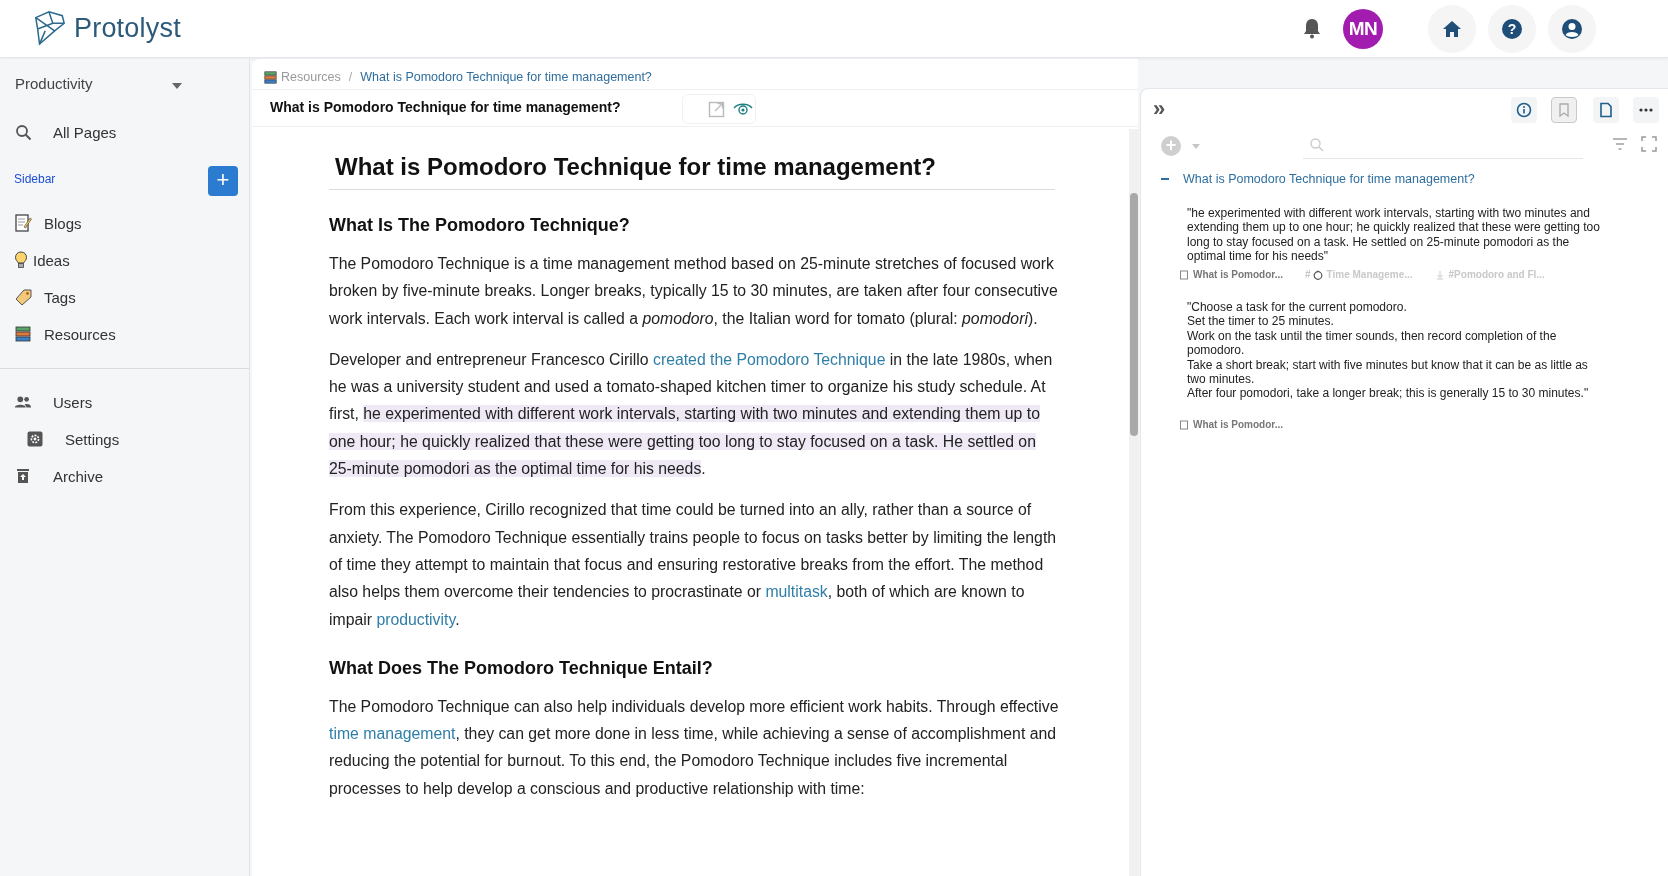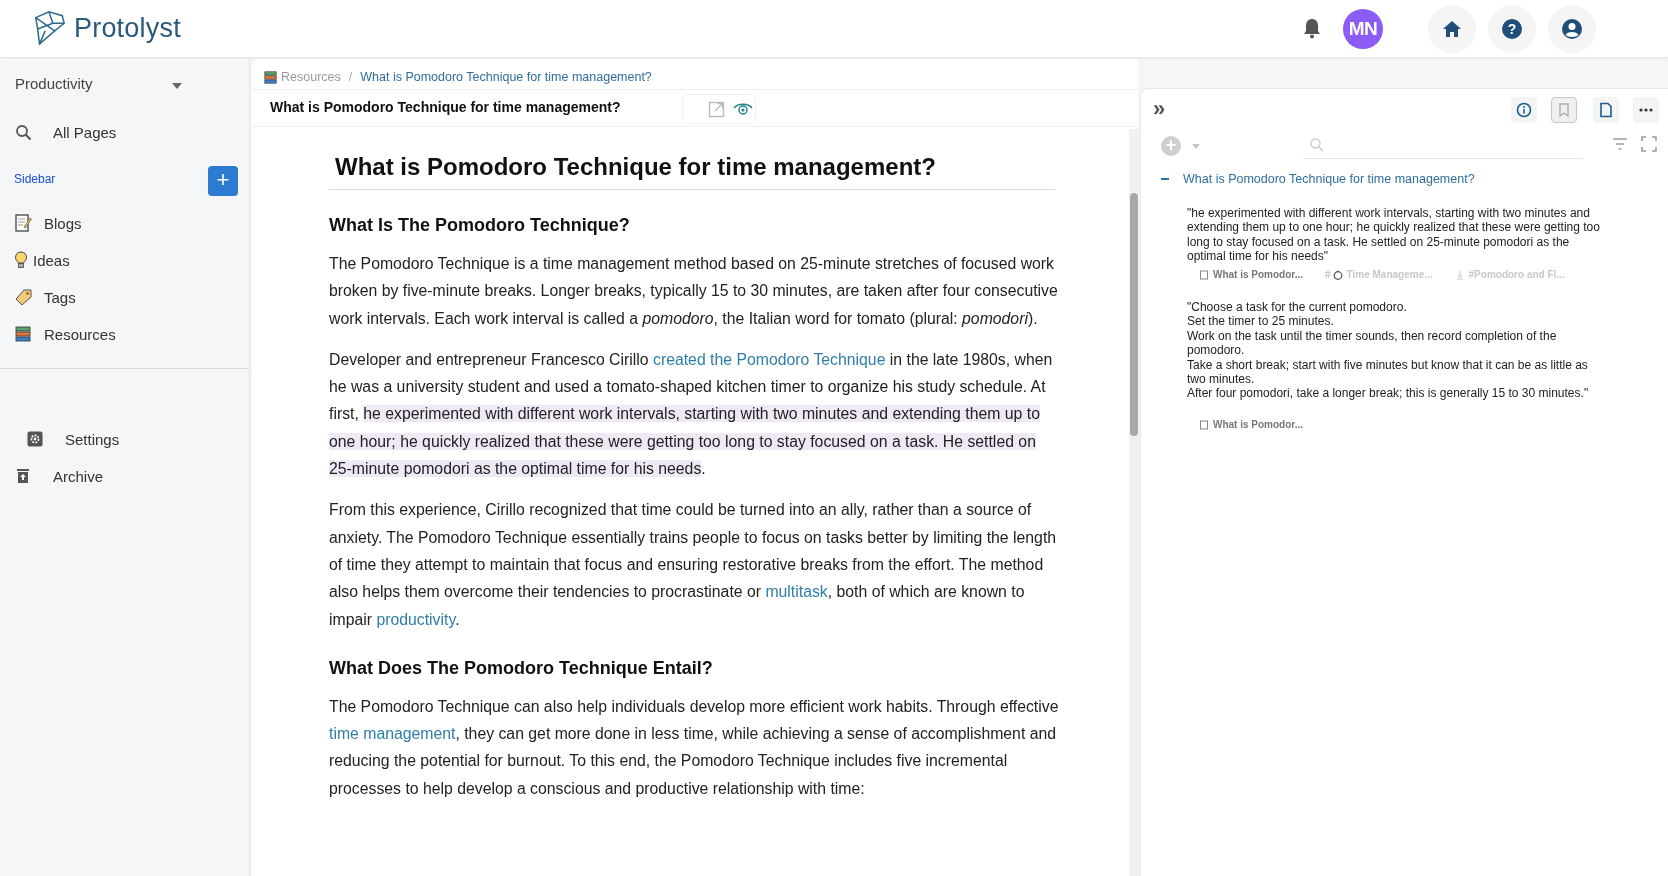--- a/index.html
+++ b/index.html
@@ -2,21 +2,21 @@
 <html><head>
 <meta charset="utf-8">
 <style>
   * { box-sizing: border-box; margin: 0; padding: 0; }
   html, body { width: 1668px; height: 876px; overflow: hidden; background: #f4f6f8; font-family: "Liberation Sans", sans-serif; color: #222; }
   .topbar { position: absolute; left: 0; top: 0; width: 1668px; height: 58px; background: #fff; border-bottom: 1px solid #e3e6ea; box-shadow: 0 1px 3px rgba(0,0,0,0.06); padding-left: 28px; }
   .logo { position: absolute; left: 30px; top: 10px; display: flex; align-items: center; }
   .logo svg { width: 38px; height: 36px; }
   .logo-text { font-size: 27px; color: #2d5a7b; margin-left: 6px; letter-spacing: 0.2px; }
   .bell { position: absolute; left: 1302px; top: 17px; width: 20px; height: 22px; }
-  .avatar { position: absolute; left: 1343px; top: 9px; width: 40px; height: 40px; border-radius: 50%; background: #8b5cf6; color: #fff; font-size: 19px; font-weight: bold; display: flex; align-items: center; justify-content: center; letter-spacing: -0.5px; }
+  .avatar { position: absolute; left: 1343px; top: 9px; width: 40px; height: 40px; border-radius: 50%; background: #a21caf; color: #fff; font-size: 19px; font-weight: bold; display: flex; align-items: center; justify-content: center; letter-spacing: -0.5px; }
   .top-circle { position: absolute; top: 5px; width: 48px; height: 48px; border-radius: 50%; background: #f5f5f5; display: flex; align-items: center; justify-content: center; }
   .top-circle svg { width: 22px; height: 22px; }
 
   .sidebar { position: absolute; left: 0; top: 59px; width: 250px; height: 817px; background: #f4f6f8; border-right: 1px solid #e2e5e8; }
   .ws-select { position: absolute; left: 15px; top: 16px; font-size: 15px; color: #444; }
   .ws-caret { position: absolute; left: 172px; top: 24px; width: 0; height: 0; border-left: 5px solid transparent; border-right: 5px solid transparent; border-top: 6px solid #666; }
   .nav-item { position: absolute; left: 0; width: 249px; height: 30px; display: flex; align-items: center; font-size: 15px; color: #333; }
   .nav-item .ico { position: absolute; left: 14px; width: 18px; height: 18px; display: flex; align-items: center; justify-content: center; }
   .nav-item .lbl { position: absolute; left: 53px; }
   .nav-item .lbl.near { left: 44px; }
@@ -51,21 +51,21 @@
   .rp-btn svg { width: 16px; height: 16px; }
   .rp-add { position: absolute; left: 20px; top: 47px; width: 20px; height: 20px; border-radius: 50%; background: #cfcfcf; color: #fff; font-size: 18px; line-height: 19px; text-align: center; font-weight: bold; }
   .rp-add-caret { position: absolute; left: 51px; top: 55px; width: 0; height: 0; border-left: 4px solid transparent; border-right: 4px solid transparent; border-top: 5px solid #c6c6c6; }
   .rp-search { position: absolute; left: 162px; top: 44px; width: 280px; height: 26px; border-bottom: 1px solid #e5e5e5; }
   .rp-search svg { position: absolute; left: 6px; top: 4px; width: 16px; height: 16px; }
   .rp-filter { position: absolute; left: 471px; top: 49px; width: 16px; height: 12px; }
   .rp-expand { position: absolute; left: 500px; top: 47px; width: 16px; height: 16px; }
   .rp-group { position: absolute; left: 20px; top: 83px; font-size: 12.5px; color: #2f6e9e; display: flex; align-items: center; }
   .rp-group .dash { width: 8px; height: 2px; background: #2f6e9e; margin-right: 14px; }
   .quote { position: absolute; left: 46px; width: 420px; font-size: 12px; line-height: 14.4px; color: #222; white-space: pre-line; }
-  .meta { position: absolute; left: 58px; display: flex; align-items: center; font-size: 10px; font-weight: bold; }
+  .meta { position: absolute; left: 38px; display: flex; align-items: center; font-size: 10px; font-weight: bold; }
   .meta .m1 { color: #777; display: flex; align-items: center; }
   .meta .m2 { color: #c8c8c8; margin-left: 22px; display: flex; align-items: center; }
   .meta .m3 { color: #c8c8c8; margin-left: 22px; display: flex; align-items: center; }
   .meta svg { width: 10px; height: 10px; margin-right: 4px; }
 </style>
 </head>
 <body>
 
 <div class="topbar">
   <div class="logo">
@@ -153,20 +153,31 @@
           <rect x="1" y="1" width="14" height="4" fill="#5aa469" stroke="#333" stroke-width="0.8"></rect>
           <rect x="1" y="6" width="14" height="4" fill="#e07a3c" stroke="#333" stroke-width="0.8"></rect>
           <rect x="1" y="11" width="14" height="4" fill="#3c7fc9" stroke="#333" stroke-width="0.8"></rect>
         </svg>
     </span>
     <span class="lbl near">Resources</span>
   </div>
 
   <div class="sb-divider"></div>
 
+  <div class="nav-item" style="top:328px;">
+    <span class="ico">
+      <svg width="20" height="14" viewBox="0 0 20 14">
+          <circle cx="7" cy="4" r="3.2" fill="#555"></circle>
+          <circle cx="14" cy="4" r="2.6" fill="#555"></circle>
+          <path d="M1 13 C1 9 13 9 13 13 Z" fill="#555"></path>
+          <path d="M12 9.5 C15 8.5 19 9.5 19 13 L14 13 Z" fill="#555"></path>
+        </svg>
+    </span>
+    <span class="lbl">Users</span>
+  </div>
   <div class="nav-item" style="top:365px;margin-left:12px;">
     <span class="ico">
       <svg width="16" height="16" viewBox="0 0 16 16">
           <rect x="0.5" y="0.5" width="15" height="15" rx="2" fill="#555"></rect>
           <circle cx="8" cy="8" r="3.6" fill="none" stroke="#fff" stroke-width="1.6" stroke-dasharray="2 1.2"></circle>
           <circle cx="8" cy="8" r="1.4" fill="#fff"></circle>
         </svg>
     </span>
     <span class="lbl">Settings</span>
   </div>

